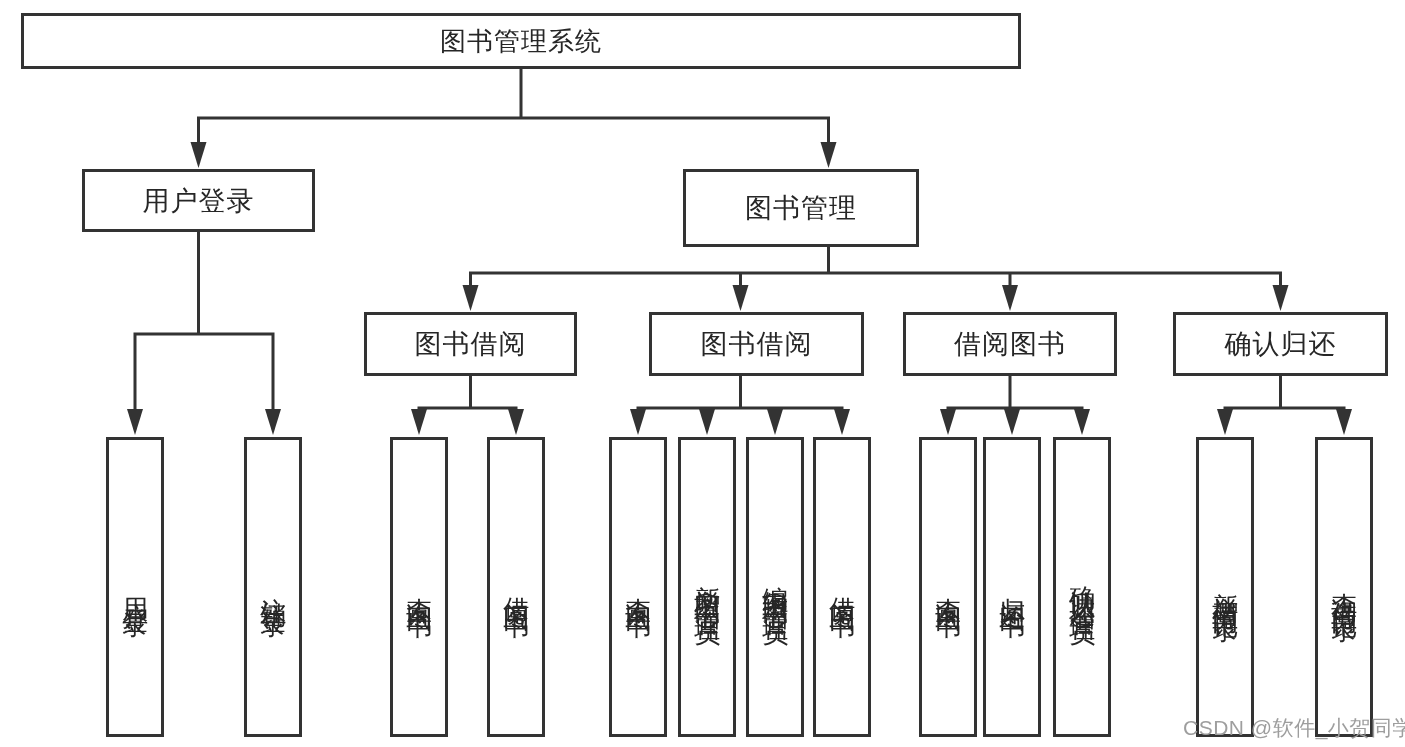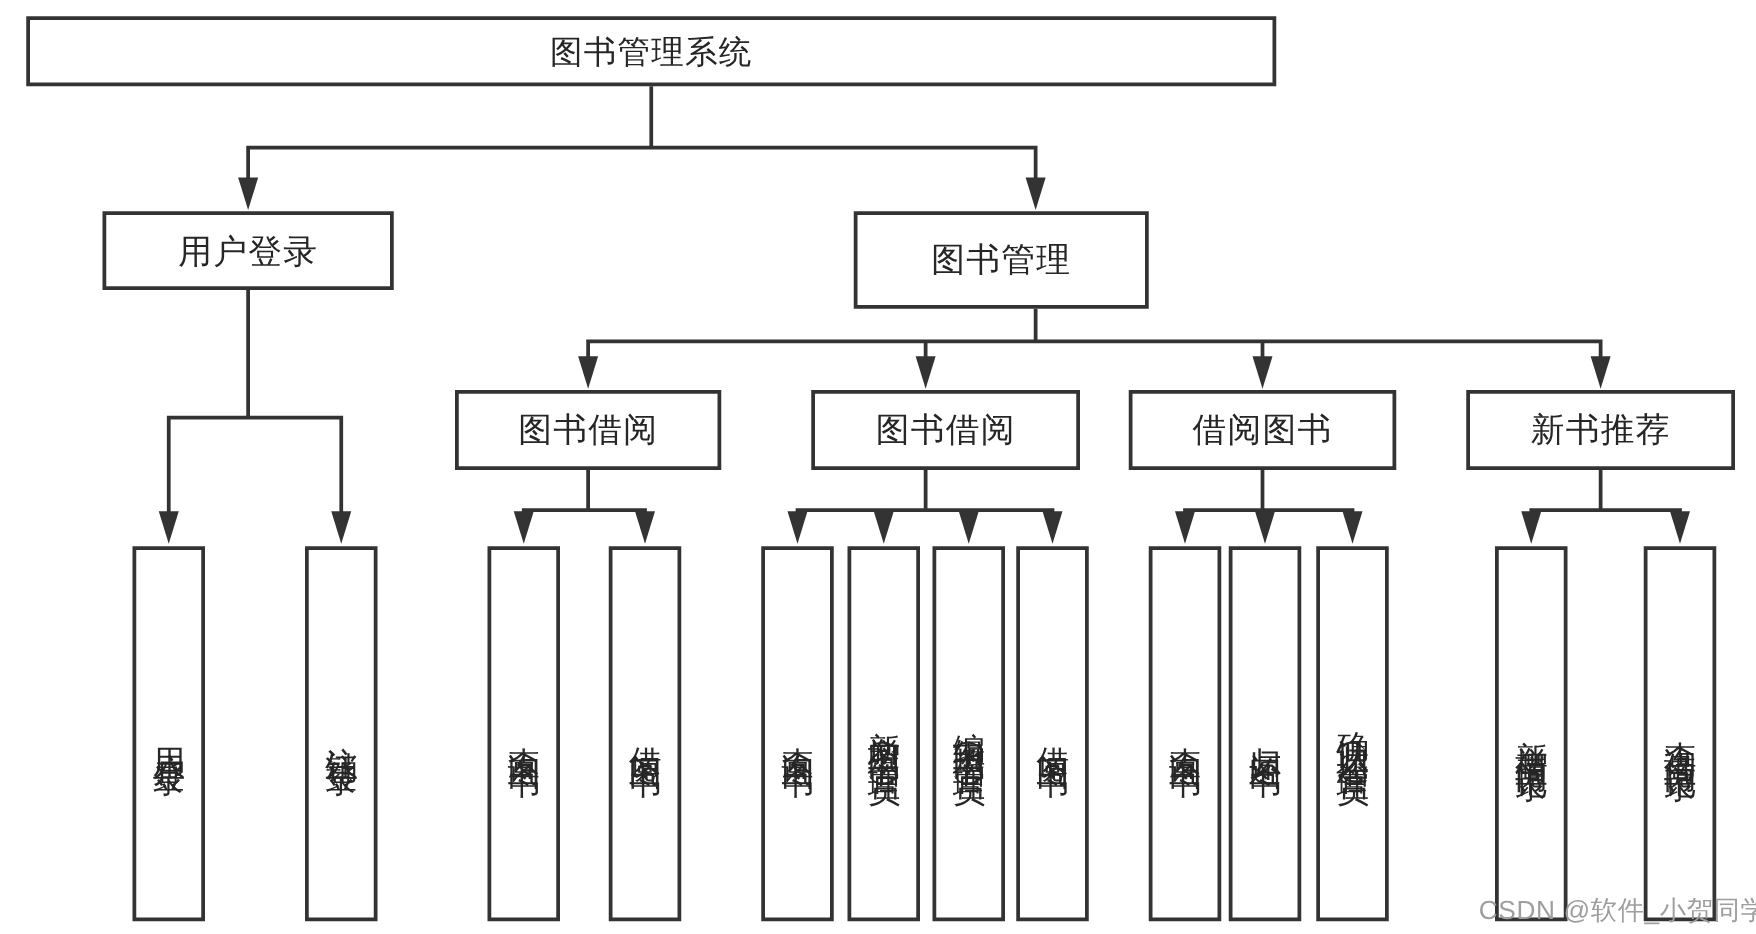--- a/index.html
+++ b/index.html
@@ -111,21 +111,21 @@
   <div class="box lvl n3a">
     <span>图书借阅</span>
   </div>
   <div class="box lvl n3b">
     <span>图书借阅</span>
   </div>
   <div class="box lvl n3c">
     <span>借阅图书</span>
   </div>
   <div class="box lvl n3d">
-    <span>新书推荐</span>
+    <span>确认归还</span>
   </div>
 
   <div class="box leaf l1">
     <span class="vtext">用户登录</span>
   </div>
   <div class="box leaf l2">
     <span class="vtext">注销登录</span>
   </div>
 
   <div class="box leaf l3">

